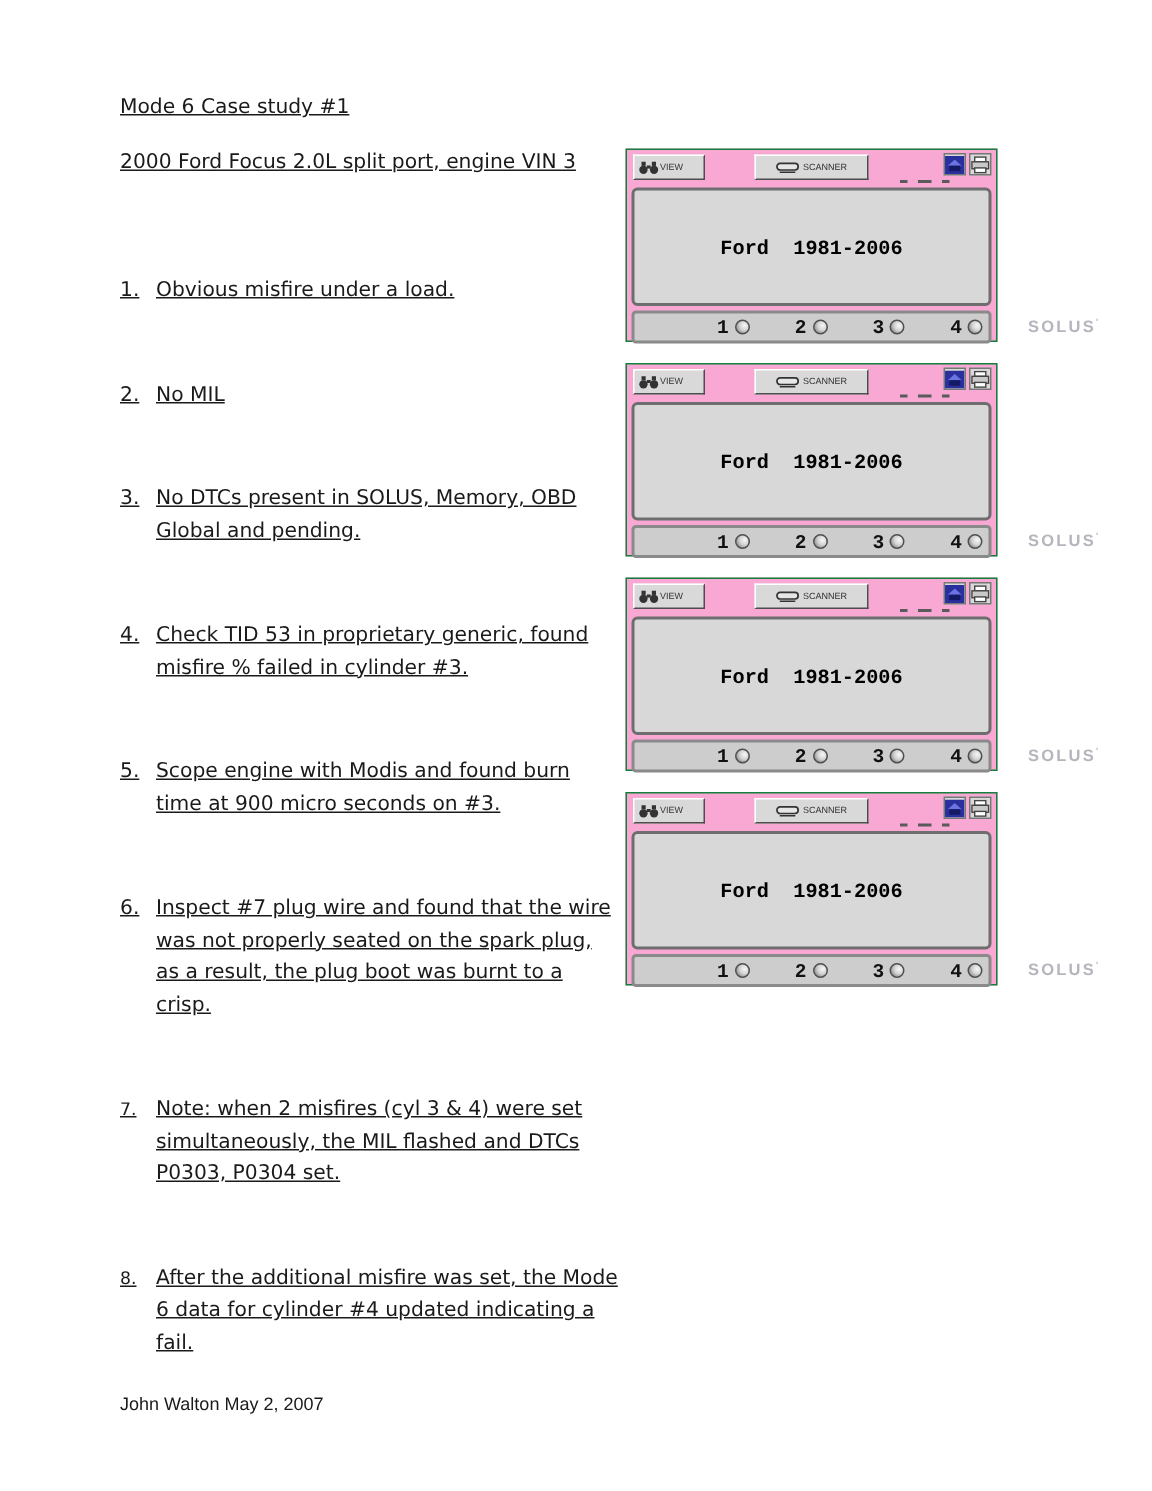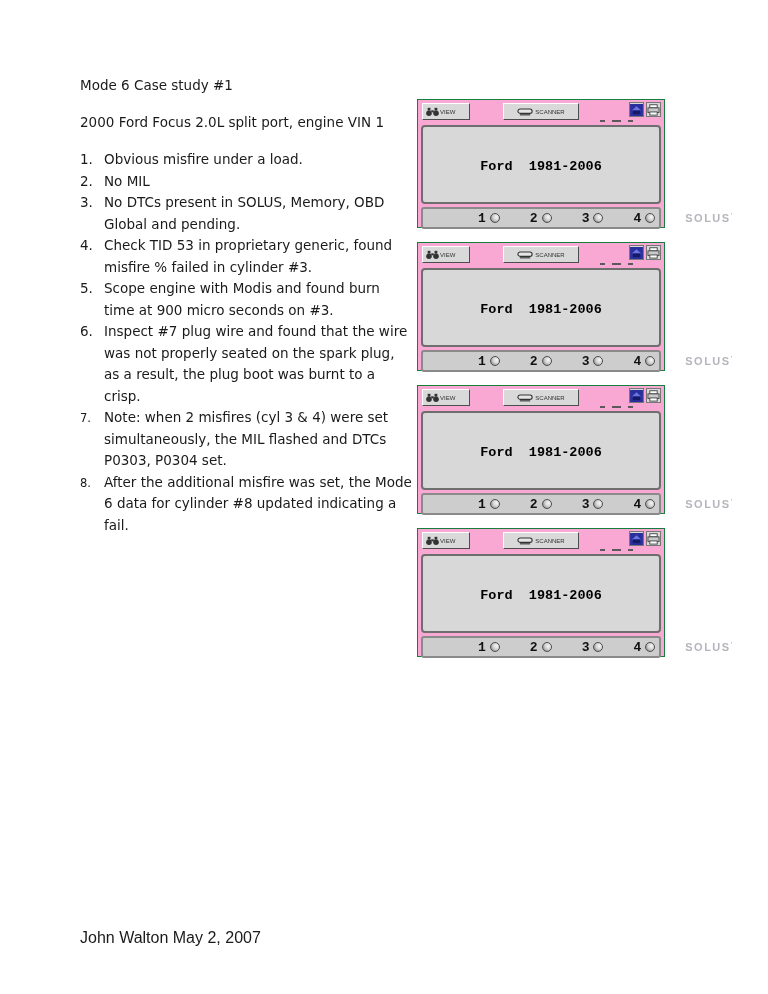--- a/index.html
+++ b/index.html
@@ -3,31 +3,31 @@
 <meta charset="utf-8">
 <style>
   * { margin:0; padding:0; box-sizing:border-box; }
   body { background:#888; font-family:"DejaVu Sans", sans-serif; }
   .page {
     position:relative; width:768px; height:994px; margin:0 auto;
     background:#ffffff; overflow:hidden;
   }
 
   
-  .left-col { position:absolute; left:80px; top:75px; width:332px;
-              font-size:13.5px; line-height:21.5px; color:#1a1a1a; }
+  .left-col { position:absolute; left:80px; top:61px; width:332px;
+              font-size:13.5px; line-height:21.5px; color:#1a1a1a;text-decoration:underline; }
   .doc-title { margin:0 0 15px 0; }
   .intro     { margin:0 0 16px 0; }
   .list-row  { display:flex; align-items:baseline; }
   .list-row .num { flex:0 0 24px; }
-  .list-row .txt { flex:1; }
+  .list-row .txt { flex:1;margin-top:48px; }
   .list-row:nth-child(7) .num,
   .list-row:nth-child(8) .num { font-size:11.5px; }
   .footer { position:absolute; left:80px; top:929px;
-            font-family:"Liberation Sans", sans-serif; font-size:16px; color:#1a1a1a; }
+            font-family:"Liberation Sans", sans-serif; font-size:12px; color:#1a1a1a; }
 
   
   .right-col { position:absolute; left:417px; top:99px; width:296px; }
   .panel {
     position:relative; width:248px; height:129px; margin-bottom:14px;
     background:#f9a8d4; border:1px solid #15803d; padding:2px 3px 3px 3px;
   }
   .toolbar { position:relative; height:20px; }
   .tb-btn {
     display:inline-flex; align-items:center; gap:1px;
@@ -71,21 +71,21 @@
            font-size:11px; letter-spacing:1.5px; }
   .brand sup { font-size:6px; }
 </style>
 </head>
 <body>
 
 <div class="page">
 
   <div class="left-col">
     <div class="doc-title">Mode 6 Case study #1</div>
-    <p class="intro">2000 Ford Focus 2.0L split port, engine VIN 1</p>
+    <p class="intro">2000 Ford Focus 2.0L split port, engine VIN 3</p>
 
     <div>
       <div class="list-row">
         <span class="num">1.</span>
         <span class="txt">Obvious misfire under a load.</span>
       </div>
       <div class="list-row">
         <span class="num">2.</span>
         <span class="txt">No MIL</span>
       </div>
@@ -104,21 +104,21 @@
       <div class="list-row">
         <span class="num">6.</span>
         <span class="txt">Inspect #7 plug wire and found that the wire was not properly seated on the spark plug, as a result, the plug boot was burnt to a crisp.</span>
       </div>
       <div class="list-row">
         <span class="num">7.</span>
         <span class="txt">Note: when 2 misfires (cyl 3 &amp; 4) were set simultaneously, the MIL flashed and DTCs P0303, P0304 set.</span>
       </div>
       <div class="list-row">
         <span class="num">8.</span>
-        <span class="txt">After the additional misfire was set, the Mode 6 data for cylinder #8 updated indicating a fail.</span>
+        <span class="txt">After the additional misfire was set, the Mode 6 data for cylinder #4 updated indicating a fail.</span>
       </div>
     </div>
   </div>
 
   <div class="right-col">
 
     <div class="panel">
       <div class="toolbar">
         <button class="tb-btn view-btn">
           <svg width="13" height="10" viewBox="0 0 14 10">

